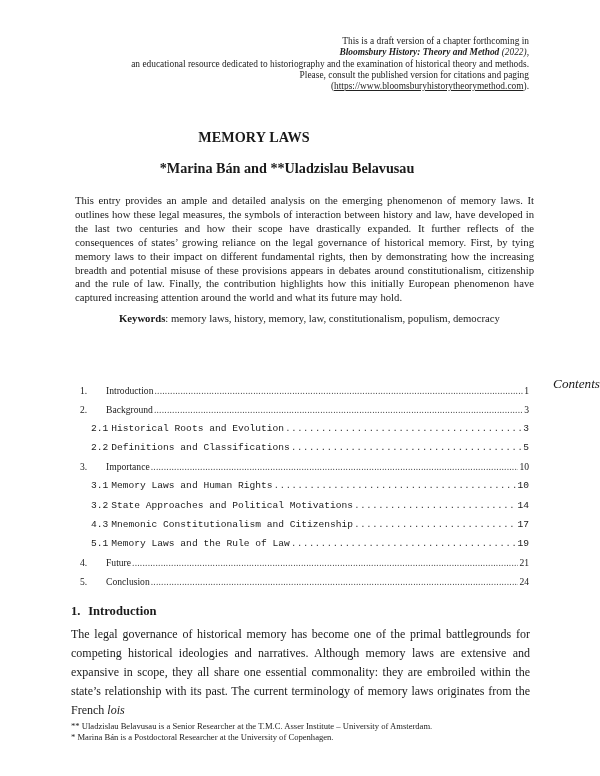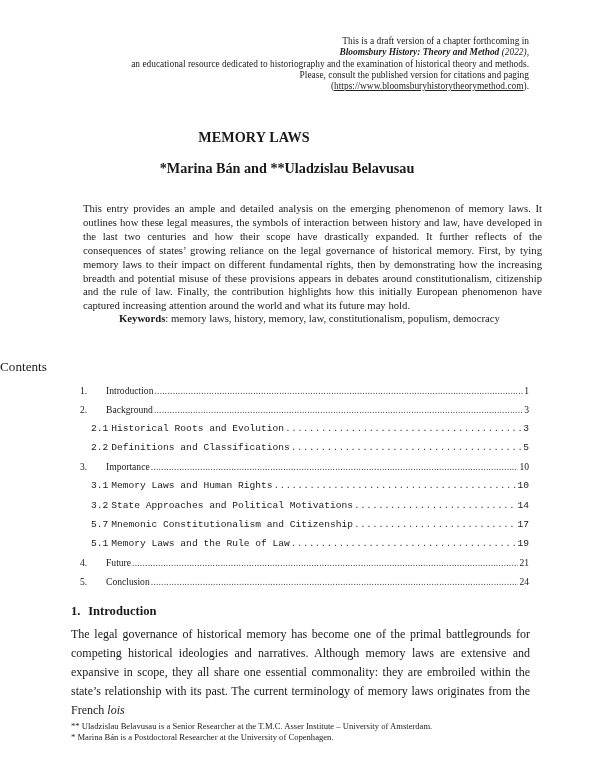--- a/index.html
+++ b/index.html
@@ -56,39 +56,40 @@
     }
 
     .abstract {
       position: absolute;
       left: 71px;
       top: 190px;
       width: 459px;
       font-size: 10.7px;
       line-height: 13.9px;
       text-align: justify;
-      margin: 12px;
+      margin: 4px;
     }
     .keywords {
       position: absolute;
       left: 71px;
       top: 312px;
       width: 459px;
       font-size: 10.7px;
       line-height: 13.9px;
       margin: 0;
     }
     .keywords .kw-label { font-weight: bold; margin-left: 48px; }
 
     .contents-heading {
       position: absolute;
       left: 0; width: 600px;
-      top: 359px;
-      text-align: left;
+      top: 376px;
+      text-align: right;
       font-size: 13.2px;
+      font-style: italic;
     }
 
     .toc {
       position: absolute;
       left: 80px;
       top: 381px;
       width: 449px;
       margin: 0; padding: 0;
       list-style: none;
       font-size: 9.6px;
@@ -210,21 +211,21 @@
         <span class="toc-dots"></span>
         <span class="toc-page">10</span>
       </li>
     <li class="toc-item level-2">
         <span class="toc-num">3.2</span>
         <span class="toc-label">State Approaches and Political Motivations</span>
         <span class="toc-dots"></span>
         <span class="toc-page">14</span>
       </li>
     <li class="toc-item level-2">
-        <span class="toc-num">5.7</span>
+        <span class="toc-num">4.3</span>
         <span class="toc-label">Mnemonic Constitutionalism and Citizenship</span>
         <span class="toc-dots"></span>
         <span class="toc-page">17</span>
       </li>
     <li class="toc-item level-2">
         <span class="toc-num">5.1</span>
         <span class="toc-label">Memory Laws and the Rule of Law</span>
         <span class="toc-dots"></span>
         <span class="toc-page">19</span>
       </li>

